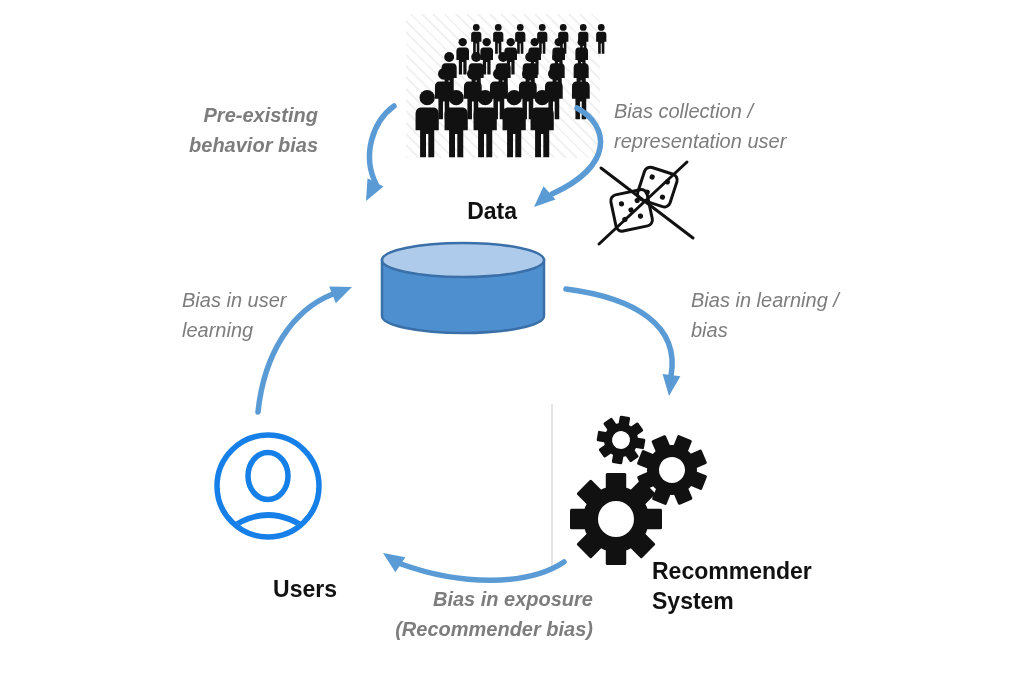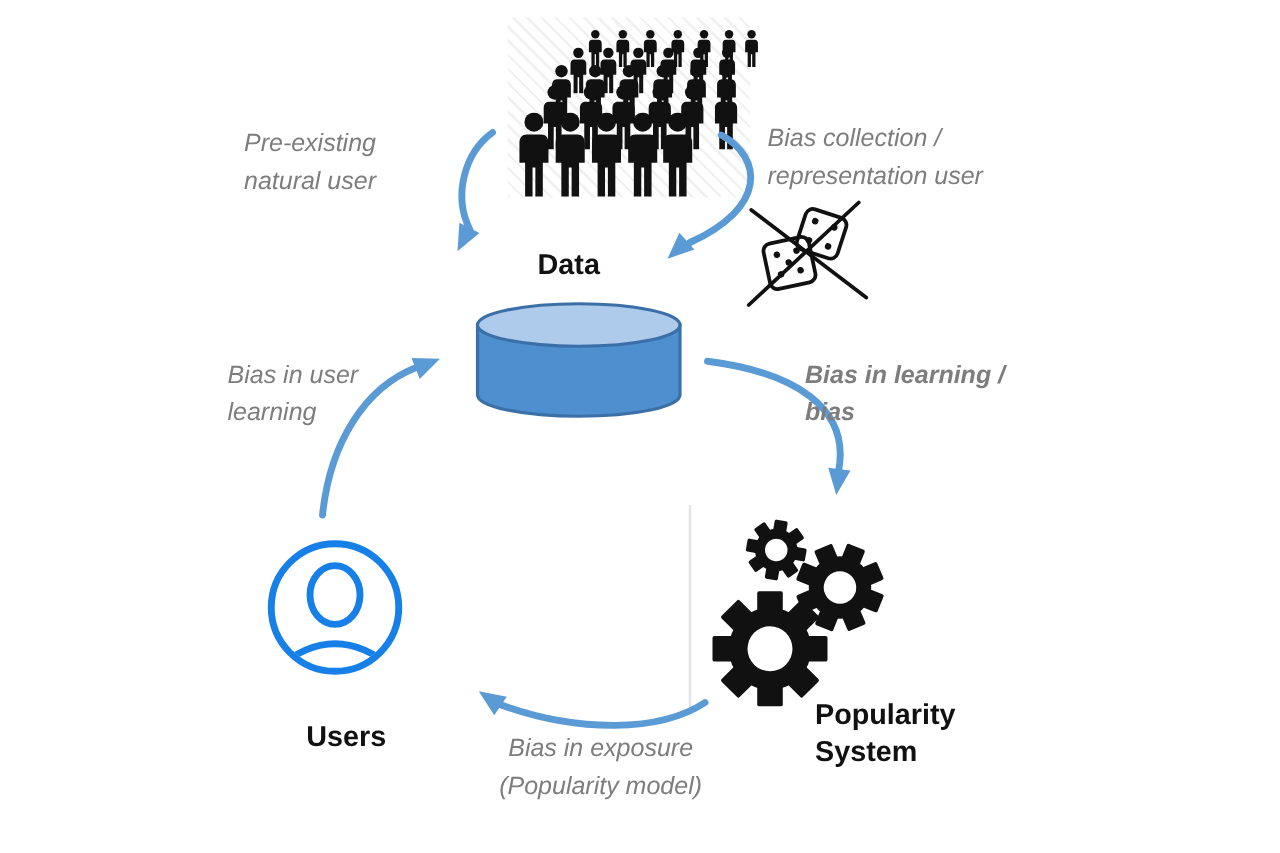--- a/index.html
+++ b/index.html
@@ -17,21 +17,21 @@
     font-family:"Liberation Sans",sans-serif;overflow:hidden;
   }
   .glabel{
     position:absolute;color:var(--gray);font-style:italic;
     font-size:20px;line-height:30px;white-space:nowrap;
   }
   .blabel{
     position:absolute;color:var(--ink);font-weight:700;
     font-size:23px;line-height:30px;white-space:nowrap;
   }
-  .center{text-align:center;}
+  .center{text-align:right;font-weight:bold;}
   svg{position:absolute;overflow:visible;}
   .hatch{
     position:absolute;left:406px;top:14px;width:194px;height:144px;
     background:repeating-linear-gradient(45deg,#f1f1f1 0 2px,#ffffff 2px 8px);
   }
   .vline{position:absolute;left:551px;top:404px;width:2px;height:162px;background:#e4e4e4;}
 </style>
 </head>
 <body>
 
@@ -183,45 +183,45 @@
           <rect x="-10.23" y="-46" width="20.46" height="21" rx="1.5" transform="rotate(270)" fill="#111"></rect>
           <rect x="-10.23" y="-46" width="20.46" height="21" rx="1.5" transform="rotate(315)" fill="#111"></rect>
           <circle r="33" fill="#111"></circle>
           <circle r="18" fill="#fff"></circle>
         </g>
       </g>
   </svg>
 
   <div class="glabel center" style="left:178px;top:100px;width:140px;">
     <span>Pre-existing</span><br>
-    <span>natural user</span>
+    <span>behavior bias</span>
   </div>
 
   <div class="glabel" style="left:614px;top:96px;">
     <span>Bias collection /</span><br>
     <span>representation user</span>
   </div>
 
-  <div class="glabel" style="left:644px;top:285px;font-weight:bold;">
+  <div class="glabel" style="left:691px;top:285px;">
     <span>Bias in learning /</span><br>
     <span>bias</span>
   </div>
 
   <div class="glabel" style="left:146px;top:285px;margin-left:36px;">
     <span>Bias in user</span><br>
     <span>learning</span>
   </div>
 
   <div class="glabel center" style="left:368px;top:584px;width:225px;">
     <span>Bias in exposure</span><br>
-    <span>(Popularity model)</span>
+    <span>(Recommender bias)</span>
   </div>
 
   <div class="blabel center" style="left:217px;top:574px;width:120px;">Users</div>
 
   <div class="blabel center" style="left:393px;top:196px;width:124px;">Data</div>
 
   <div class="blabel" style="left:652px;top:556px;">
-    <span>Popularity</span><br>
+    <span>Recommender</span><br>
     <span>System</span>
   </div>
 
 </div>
 
 </body></html>

